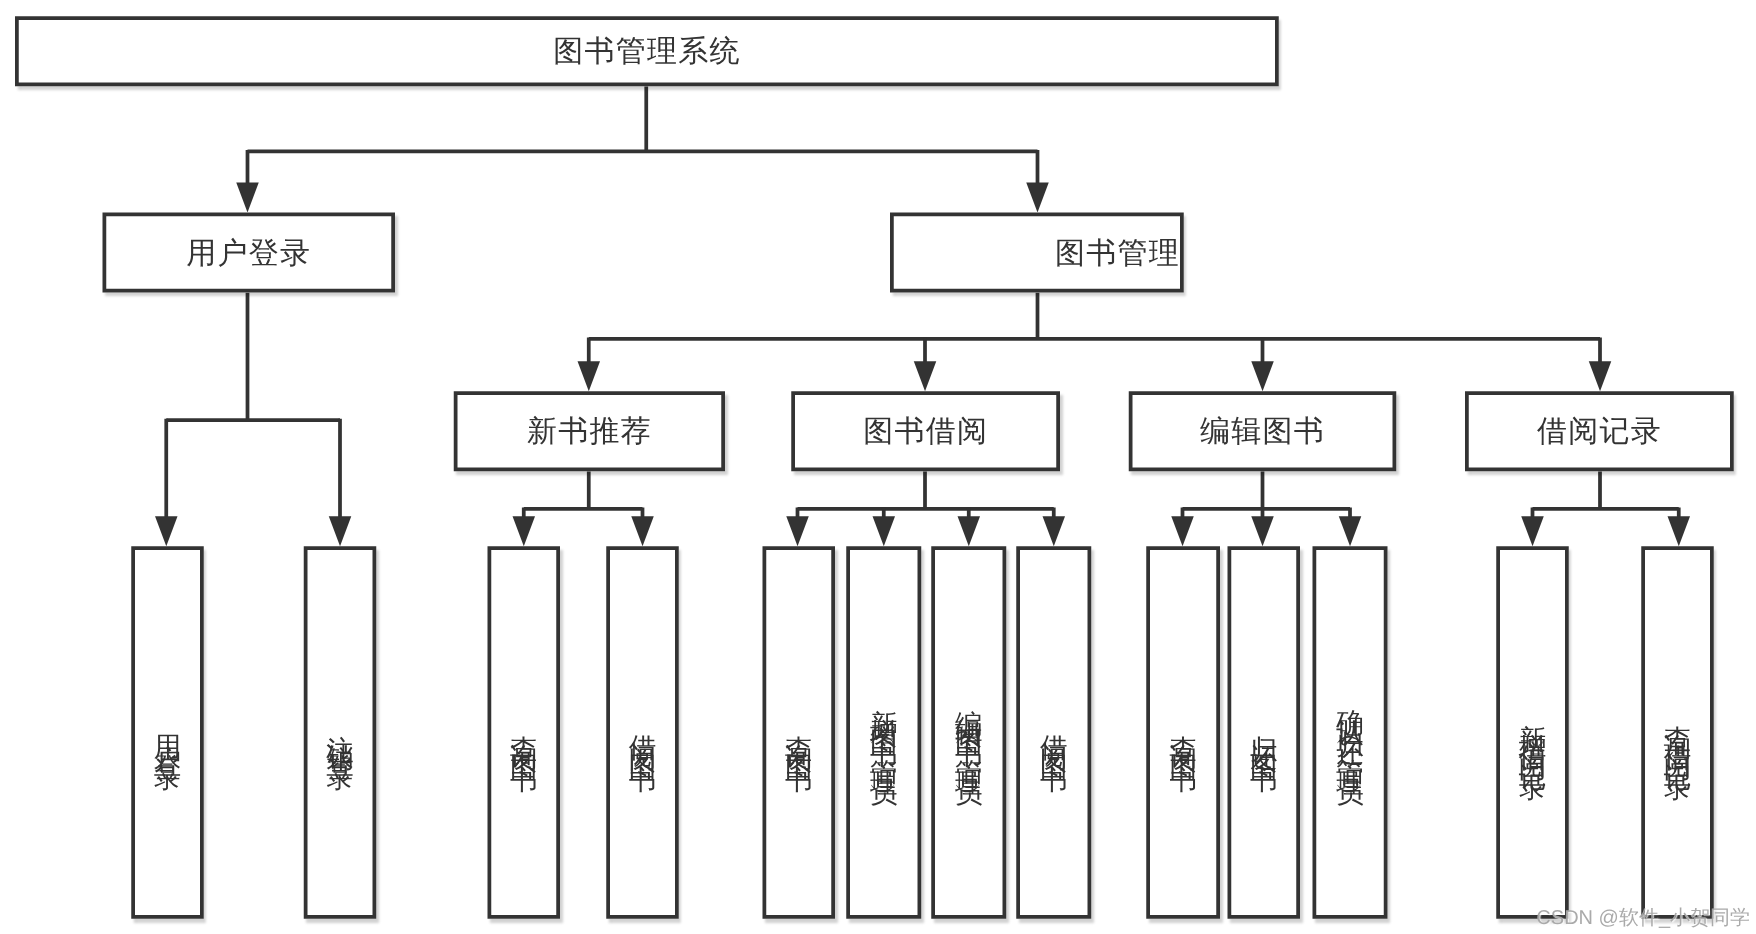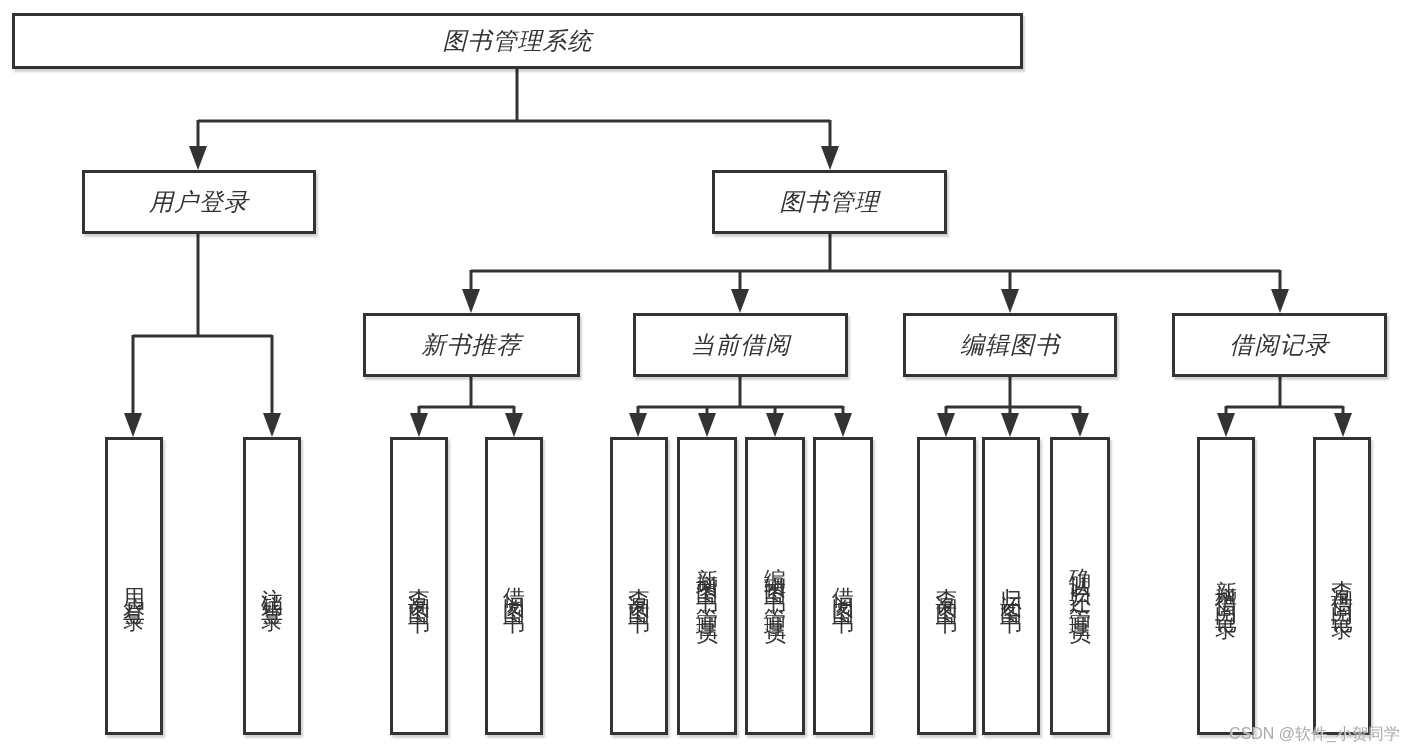--- a/index.html
+++ b/index.html
@@ -40,21 +40,20 @@
     box-shadow: 2px 3px 2px rgba(0,0,0,0.18);
     display: flex;
     align-items: center;
     justify-content: center;
     color: #333333;
   }
   .box.node span {
     font-size: 24px;
     letter-spacing: 1px;
     white-space: nowrap;
-    font-style: italic;
   }
   .box.leaf span {
     writing-mode: vertical-rl;
     text-orientation: mixed;
     font-size: 22px;
     letter-spacing: 8px;
     line-height: 1;
   }
   .watermark {
     position: absolute;
@@ -134,29 +133,29 @@
     <polygon points="1334,413 1352,413 1343,437"></polygon>
   </svg>
 
   <div class="box node" style="left:12px; top:13px; width:1011px; height:56px;">
     <span>图书管理系统</span>
   </div>
 
   <div class="box node" style="left:82px; top:170px; width:234px; height:64px;">
     <span>用户登录</span>
   </div>
-  <div class="box node" style="left:712px; top:170px; width:235px; height:64px;">
+  <div class="box node" style="left:712px; top:170px; width:235px; height:64px;justify-content:flex-end;">
     <span>图书管理</span>
   </div>
 
   <div class="box node" style="left:363px; top:313px; width:217px; height:64px;text-align:center;">
     <span>新书推荐</span>
   </div>
   <div class="box node" style="left:633px; top:313px; width:215px; height:64px;">
-    <span>当前借阅</span>
+    <span>图书借阅</span>
   </div>
   <div class="box node" style="left:903px; top:313px; width:214px; height:64px;">
     <span>编辑图书</span>
   </div>
   <div class="box node" style="left:1172px; top:313px; width:215px; height:64px;">
     <span>借阅记录</span>
   </div>
 
   <div class="box leaf" style="left:105px; top:437px; width:58px; height:298px;">
     <span>用户登录</span>

